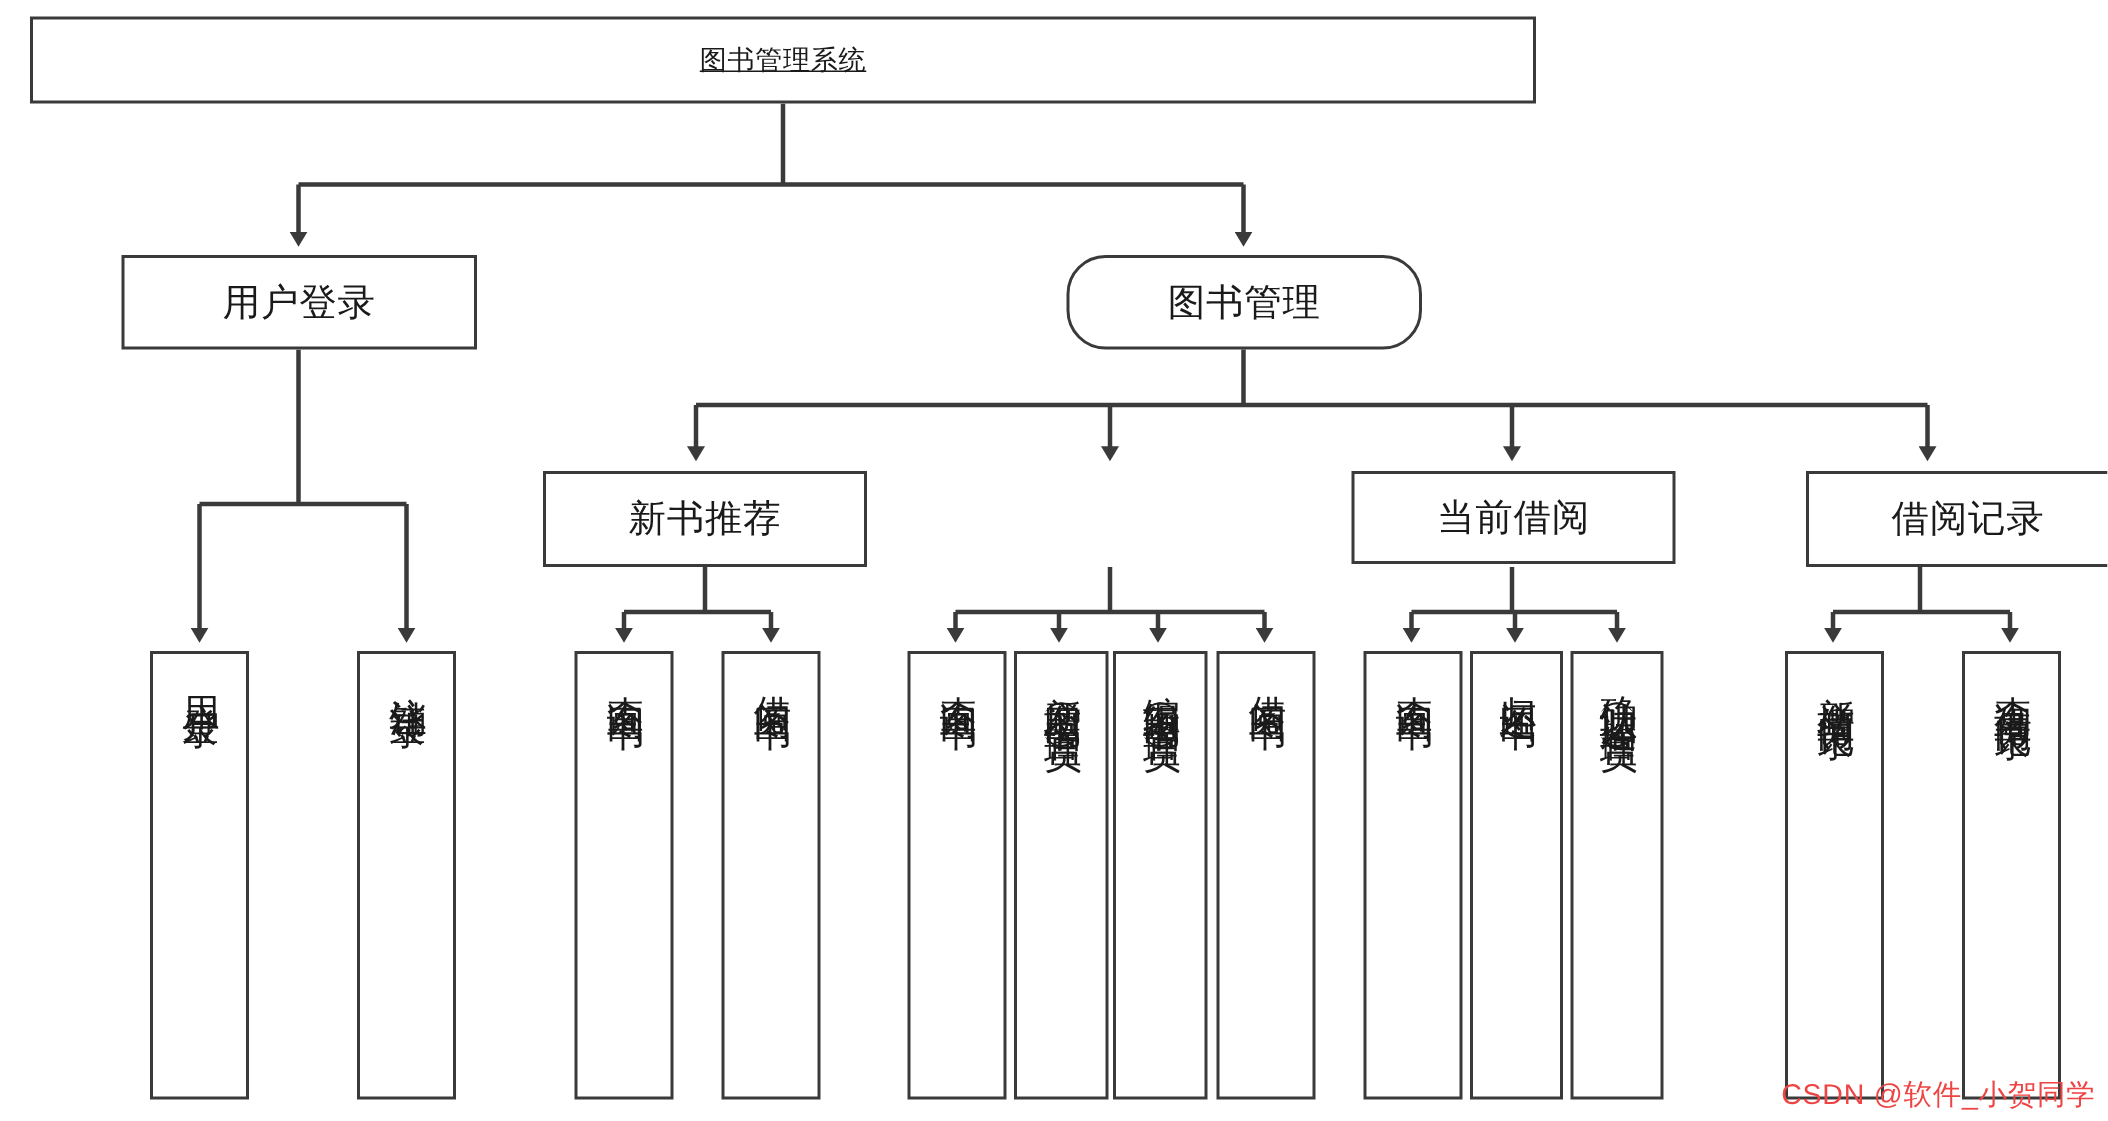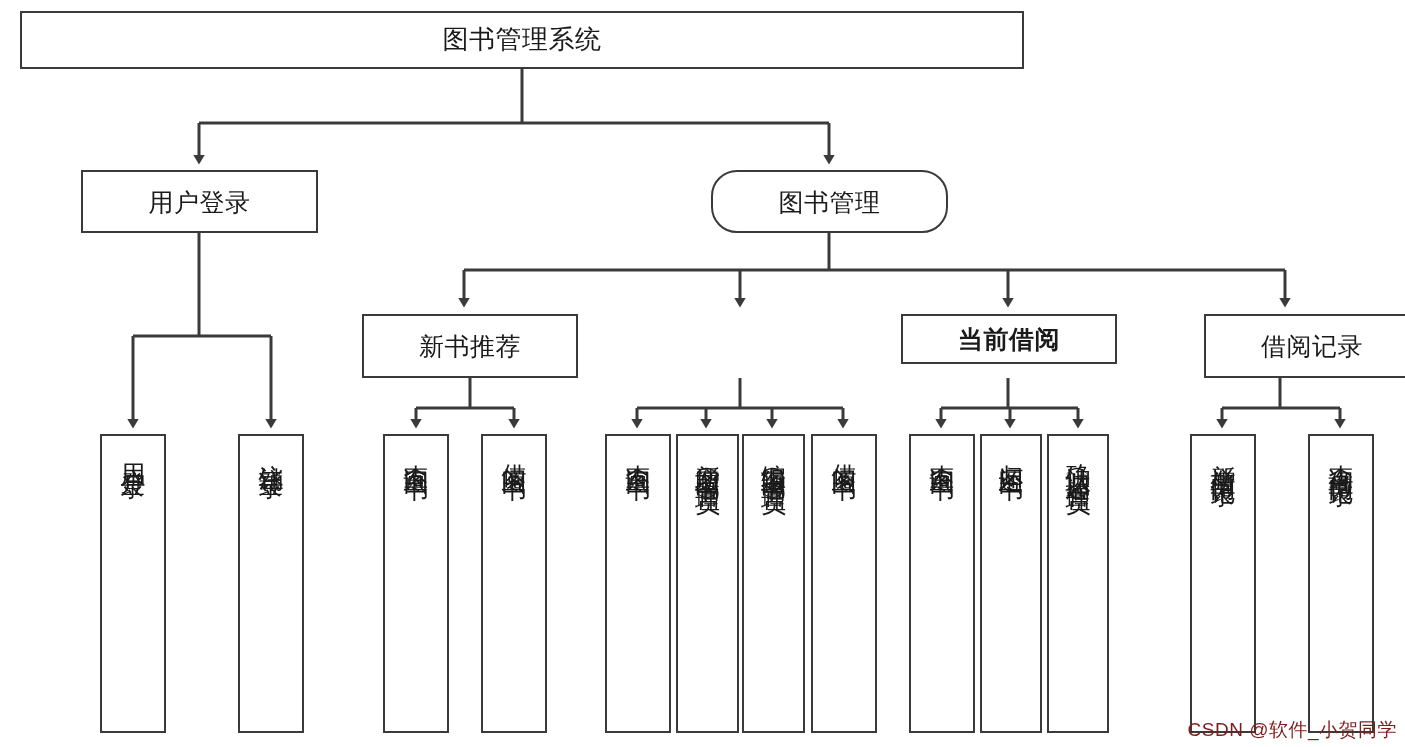--- a/index.html
+++ b/index.html
@@ -40,42 +40,43 @@
     text-align: center;
     line-height: 1.12;
     letter-spacing: 0.5px;
     white-space: nowrap;
   }
   
   .node.horiz .label {
     font-size: 25px;
   }
   .node.root .label {
-    font-size: 26px;
+    font-size: 18px;
+    text-decoration: underline;
   }
   
   .node.vert {
     align-items: flex-start;
     justify-content: center;
     padding-top: 8px;
   }
   .node.vert .label {
     writing-mode: vertical-rl;
     text-orientation: upright;
     font-size: 25px;
     line-height: 1.0;
     letter-spacing: 4px;
     white-space: nowrap;
   }
   #watermark {
     position: absolute;
     right: 8px;
     bottom: 4px;
     font-size: 19px;
-    color: #7f1d1d;
+    color: #ef4444;
     white-space: nowrap;
     letter-spacing: 0.5px;
   }
 </style>
 </head>
 <body>
 
 <div id="canvas">
 
   <svg id="wires" viewBox="0 0 1405 747" xmlns="http://www.w3.org/2000/svg">
@@ -138,21 +139,21 @@
 
   <div class="node horiz" style="left:711px; top:170px; width:237px; height:63px;border-radius:26px;">
     <span class="label">图书管理</span>
   </div>
 
   <div class="node horiz" style="left:362px; top:314px; width:216px; height:64px;">
     <span class="label">新书推荐</span>
   </div>
 
 
-  <div class="node horiz" style="left:901px; top:314px; width:216px; height:50px;font-weight:bold;">
+  <div class="node horiz" style="left:901px; top:314px; width:216px; height:62px;">
     <span class="label">当前借阅</span>
   </div>
 
   <div class="node horiz" style="left:1172px; top:314px; width:216px; height:64px;margin-left:32px;">
     <span class="label">借阅记录</span>
   </div>
 
   <div class="node vert" style="left:100px; top:434px; width:66px; height:299px;">
     <span class="label">用户登录</span>
   </div>

